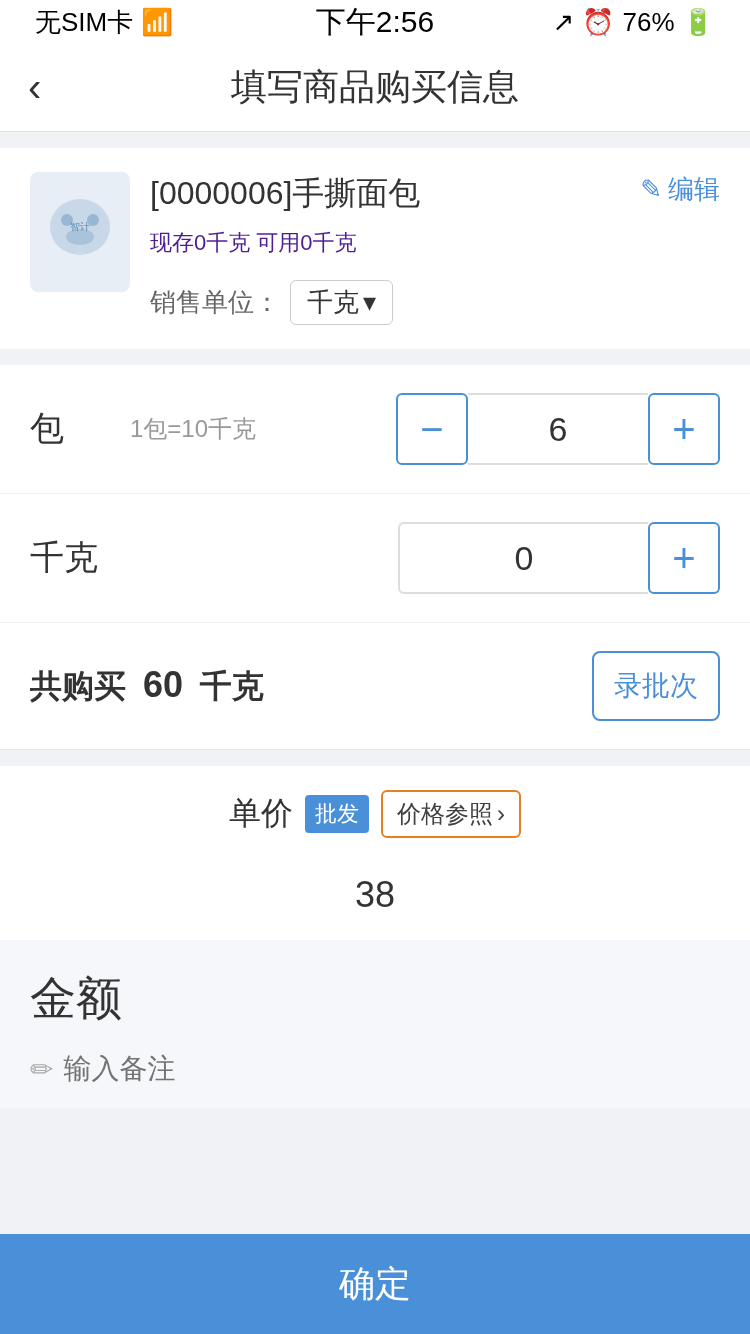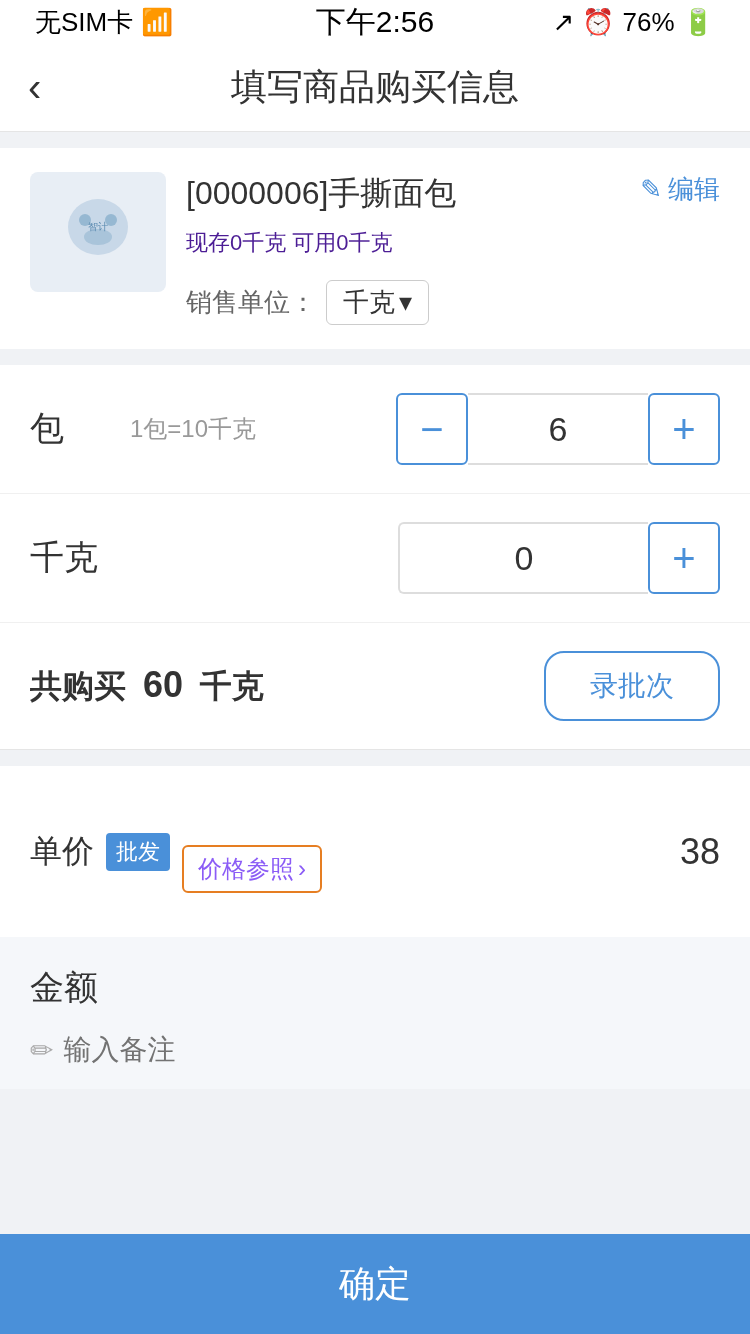--- a/index.html
+++ b/index.html
@@ -80,21 +80,21 @@
     
     .product-card {
       background: #fff;
       padding: 24px 30px;
       display: flex;
       align-items: flex-start;
       gap: 20px;
       position: relative;
     }
     .product-image {
-      width: 136px;
+      width: 100px;
       height: 120px;
       background: #e8eef5;
       border-radius: 8px;
       display: flex;
       align-items: center;
       justify-content: center;
       flex-shrink: 0;
     }
     .product-image-inner {
       font-size: 48px;
@@ -218,35 +218,36 @@
     }
     .summary-text {
       font-size: 32px;
       color: #333;
     }
     .summary-text span {
       font-weight: bold;
     }
     .record-batch-btn {
       border: 2px solid #4a90d9;
-      border-radius: 20px;
-      padding: 14px 44px;
+      border-radius: 8px;
+      padding: 14px 20px;
       font-size: 28px;
       color: #4a90d9;
       background: #fff;
       cursor: pointer;
     }
 
     
     .price-section {
       background: #fff;
-      padding: 44px 30px;
+      padding: 24px 30px;
       display: flex;
       align-items: center;
       justify-content: space-between;
+      flex-direction: column;
     }
     .price-left {
       display: flex;
       align-items: center;
       gap: 12px;
     }
     .price-label {
       font-size: 32px;
       color: #333;
     }
@@ -255,46 +256,46 @@
       color: #fff;
       font-size: 22px;
       padding: 4px 10px;
       border-radius: 4px;
     }
     .price-ref-btn {
       border: 2px solid #e67e22;
       border-radius: 6px;
       padding: 6px 14px;
       font-size: 24px;
-      color: #8b5cf6;
+      color: #404040;
       background: #fff;
       display: flex;
       align-items: center;
       gap: 4px;
       cursor: pointer;
-      margin-top: 35px;
     }
     .price-value {
       font-size: 36px;
       color: #333;
+      margin-top: 36px;
     }
 
     
     .amount-section {
       background: #f5f7fa;
       padding: 28px 30px 20px;
     }
     .amount-row {
       display: flex;
       align-items: center;
       gap: 16px;
       margin-bottom: 20px;
     }
     .amount-label {
-      font-size: 34px;
+      font-size: 46px;
       color: #333;
     }
     .amount-value {
       font-size: 40px;
       color: #333;
       font-weight: 500;
     }
     .remark-row {
       display: flex;
       align-items: center;

